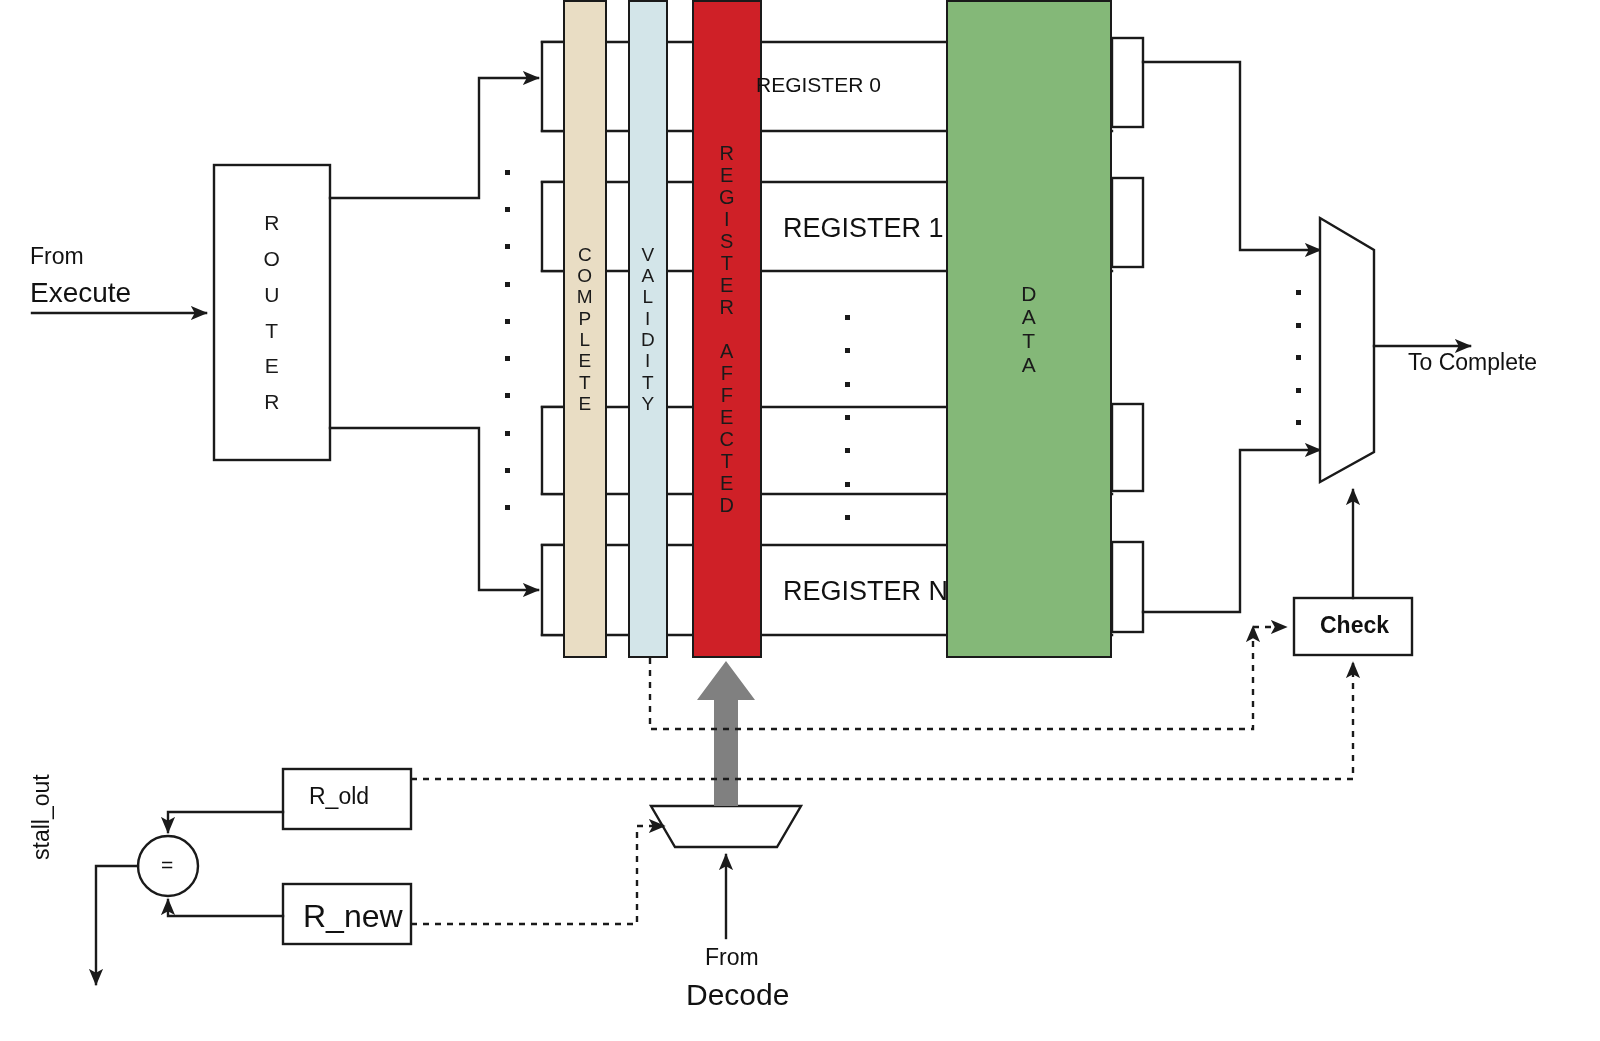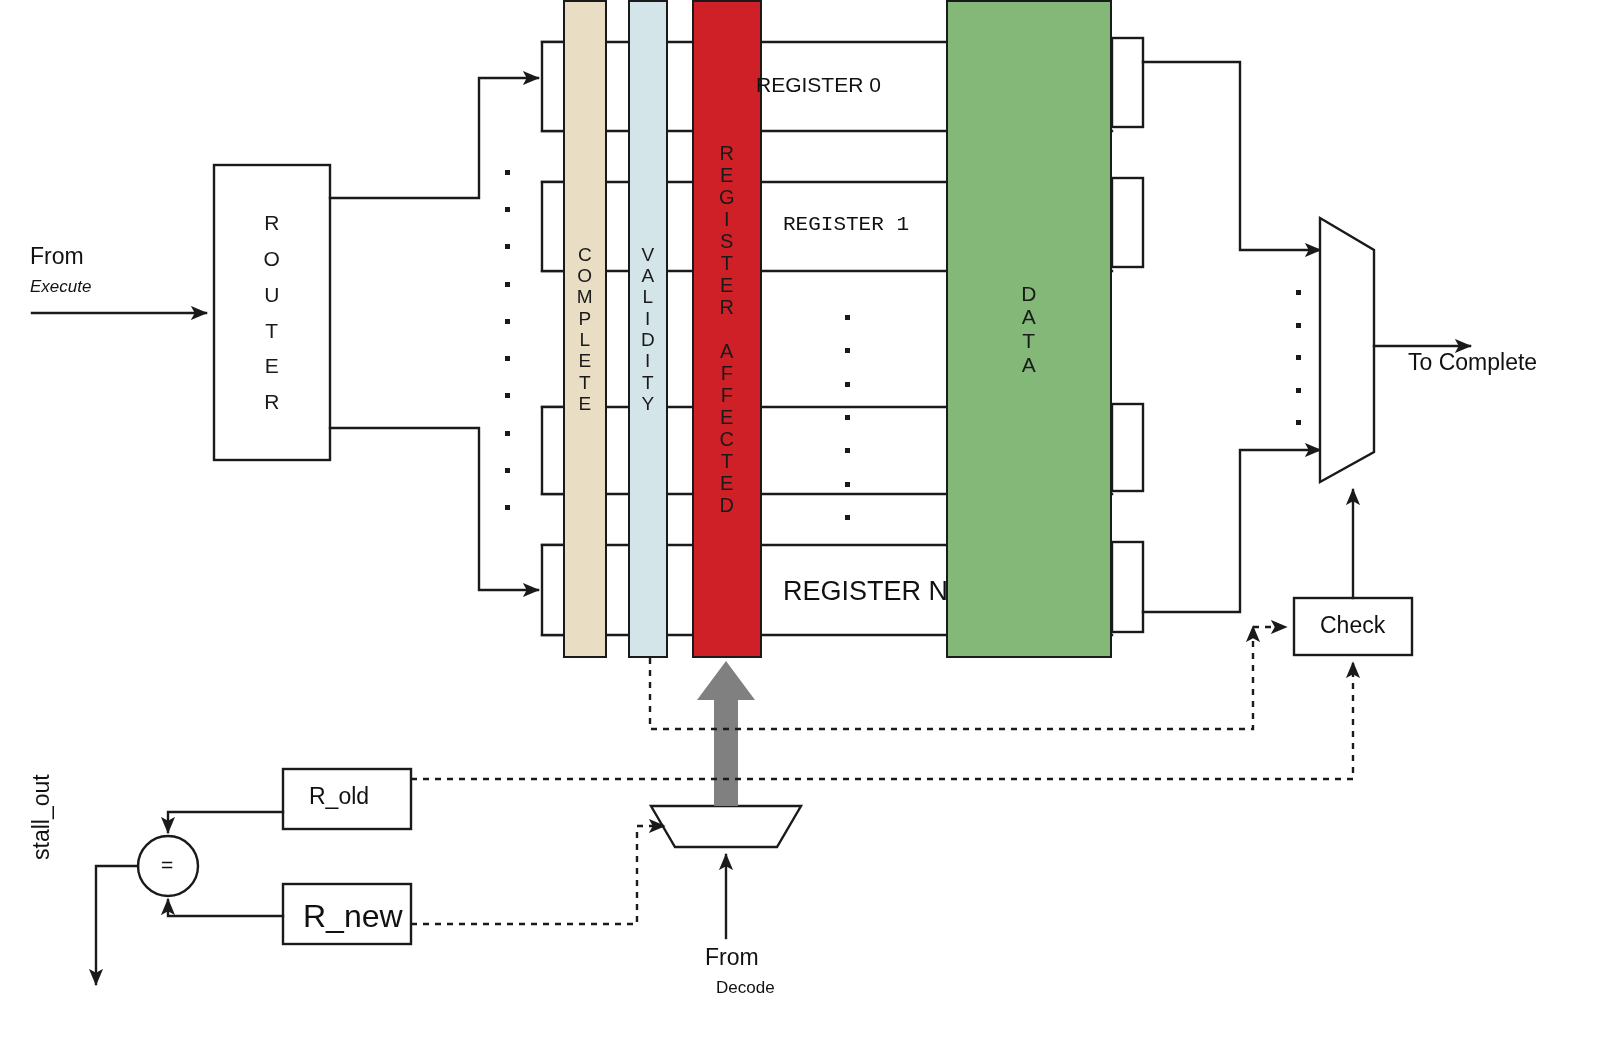--- a/index.html
+++ b/index.html
@@ -152,43 +152,43 @@
   </div>
 
   <div class="vcol" id="col-data" style="left: 946px; top: 0px; width: 166px; height: 658px; font-size: 21px; background: rgb(132, 184, 120); border: 2px solid rgb(26, 26, 26); box-sizing: border-box;">
     <span>D</span>
     <span>A</span>
     <span>T</span>
     <span>A</span>
   </div>
 
   <div class="lbl" style="left:756px;top:73px;font-size:21px;">REGISTER 0</div>
-  <div class="lbl" style="left:783px;top:213px;font-size:21px;font-family:Liberation Mono, monospace;">REGISTER 1</div>
+  <div class="lbl" style="left:783px;top:213px;font-size:27px;">REGISTER 1</div>
   <div class="lbl" style="left:783px;top:576px;font-size:27px;">REGISTER N</div>
 
   <div class="vcol" id="router-text" style="left:236px;top:165px;width:72px;height:295px;font-size:21px;line-height:1.70;">
     <span>R</span>
     <span>O</span>
     <span>U</span>
     <span>T</span>
     <span>E</span>
     <span>R</span>
   </div>
 
   <div class="lbl" style="left:30px;top:243px;font-size:23px;">From</div>
-  <div class="lbl" style="left:30px;top:277px;font-size:17px;font-style:italic;">Execute</div>
+  <div class="lbl" style="left:30px;top:277px;font-size:28px;">Execute</div>
 
   <div class="lbl" style="left:705px;top:944px;font-size:23px;">From</div>
-  <div class="lbl" style="left:716px;top:978px;font-size:17px;">Decode</div>
+  <div class="lbl" style="left:686px;top:978px;font-size:30px;">Decode</div>
 
   <div class="lbl" style="left:1408px;top:349px;font-size:23px;">To Complete</div>
 
   <div class="lbl" style="left:28px;top:860px;font-size:23px;transform:rotate(-90deg);transform-origin:left top;">stall_out</div>
 
-  <div class="lbl" style="left:1320px;top:612px;font-size:23px;">Check</div>
+  <div class="lbl" style="left:1320px;top:612px;font-size:23px;font-weight:bold;">Check</div>
 
   <div class="lbl" style="left:309px;top:783px;font-size:23px;">R_old</div>
   <div class="lbl" style="left:303px;top:898px;font-size:32px;">R_new</div>
 
   <div class="lbl" style="left:161px;top:853px;font-size:21px;">=</div>
 
   <div id="dots-left">
       <div style="position: absolute; width: 5px; height: 5px; background: rgb(26, 26, 26); left: 505px; top: 170px;"></div>
       <div style="position: absolute; width: 5px; height: 5px; background: rgb(26, 26, 26); left: 505px; top: 207.222px;"></div>
       <div style="position: absolute; width: 5px; height: 5px; background: rgb(26, 26, 26); left: 505px; top: 244.444px;"></div>

